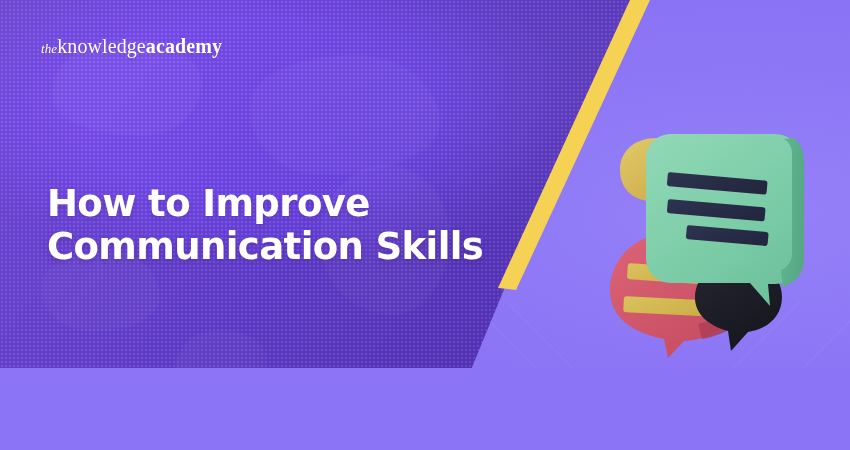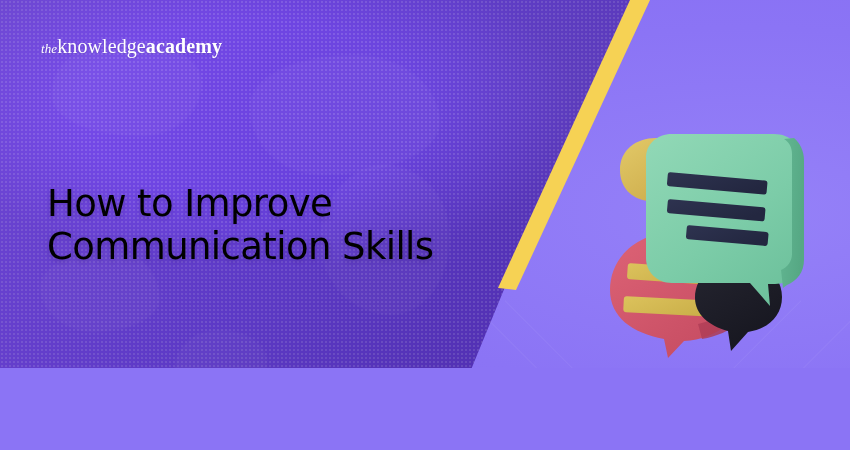--- a/index.html
+++ b/index.html
@@ -102,23 +102,23 @@
     text-shadow:0 1px 2px rgba(0,0,0,0.12);
   }
   .logo .the { font-style:italic; font-size:13px; }
   .logo .knowledge { font-weight:400; }
   .logo .academy { font-weight:700; }
 
   
   .headline {
     position:absolute;
     left:47px; top:183px;
-    color:#000000;
+    color:#ffffff;
     font-family:"DejaVu Sans", sans-serif;
-    font-weight:400;
+    font-weight:700;
     font-size:37px;
     line-height:1.16;
     letter-spacing:-0.6px;
     white-space:pre-line;
     text-shadow:0 2px 5px rgba(40,12,90,0.22);
   }
 
   
   .illus { position:absolute; left:598px; top:120px; width:240px; height:220px; }
   .illus svg { display:block; width:240px; height:220px; overflow:visible; }

